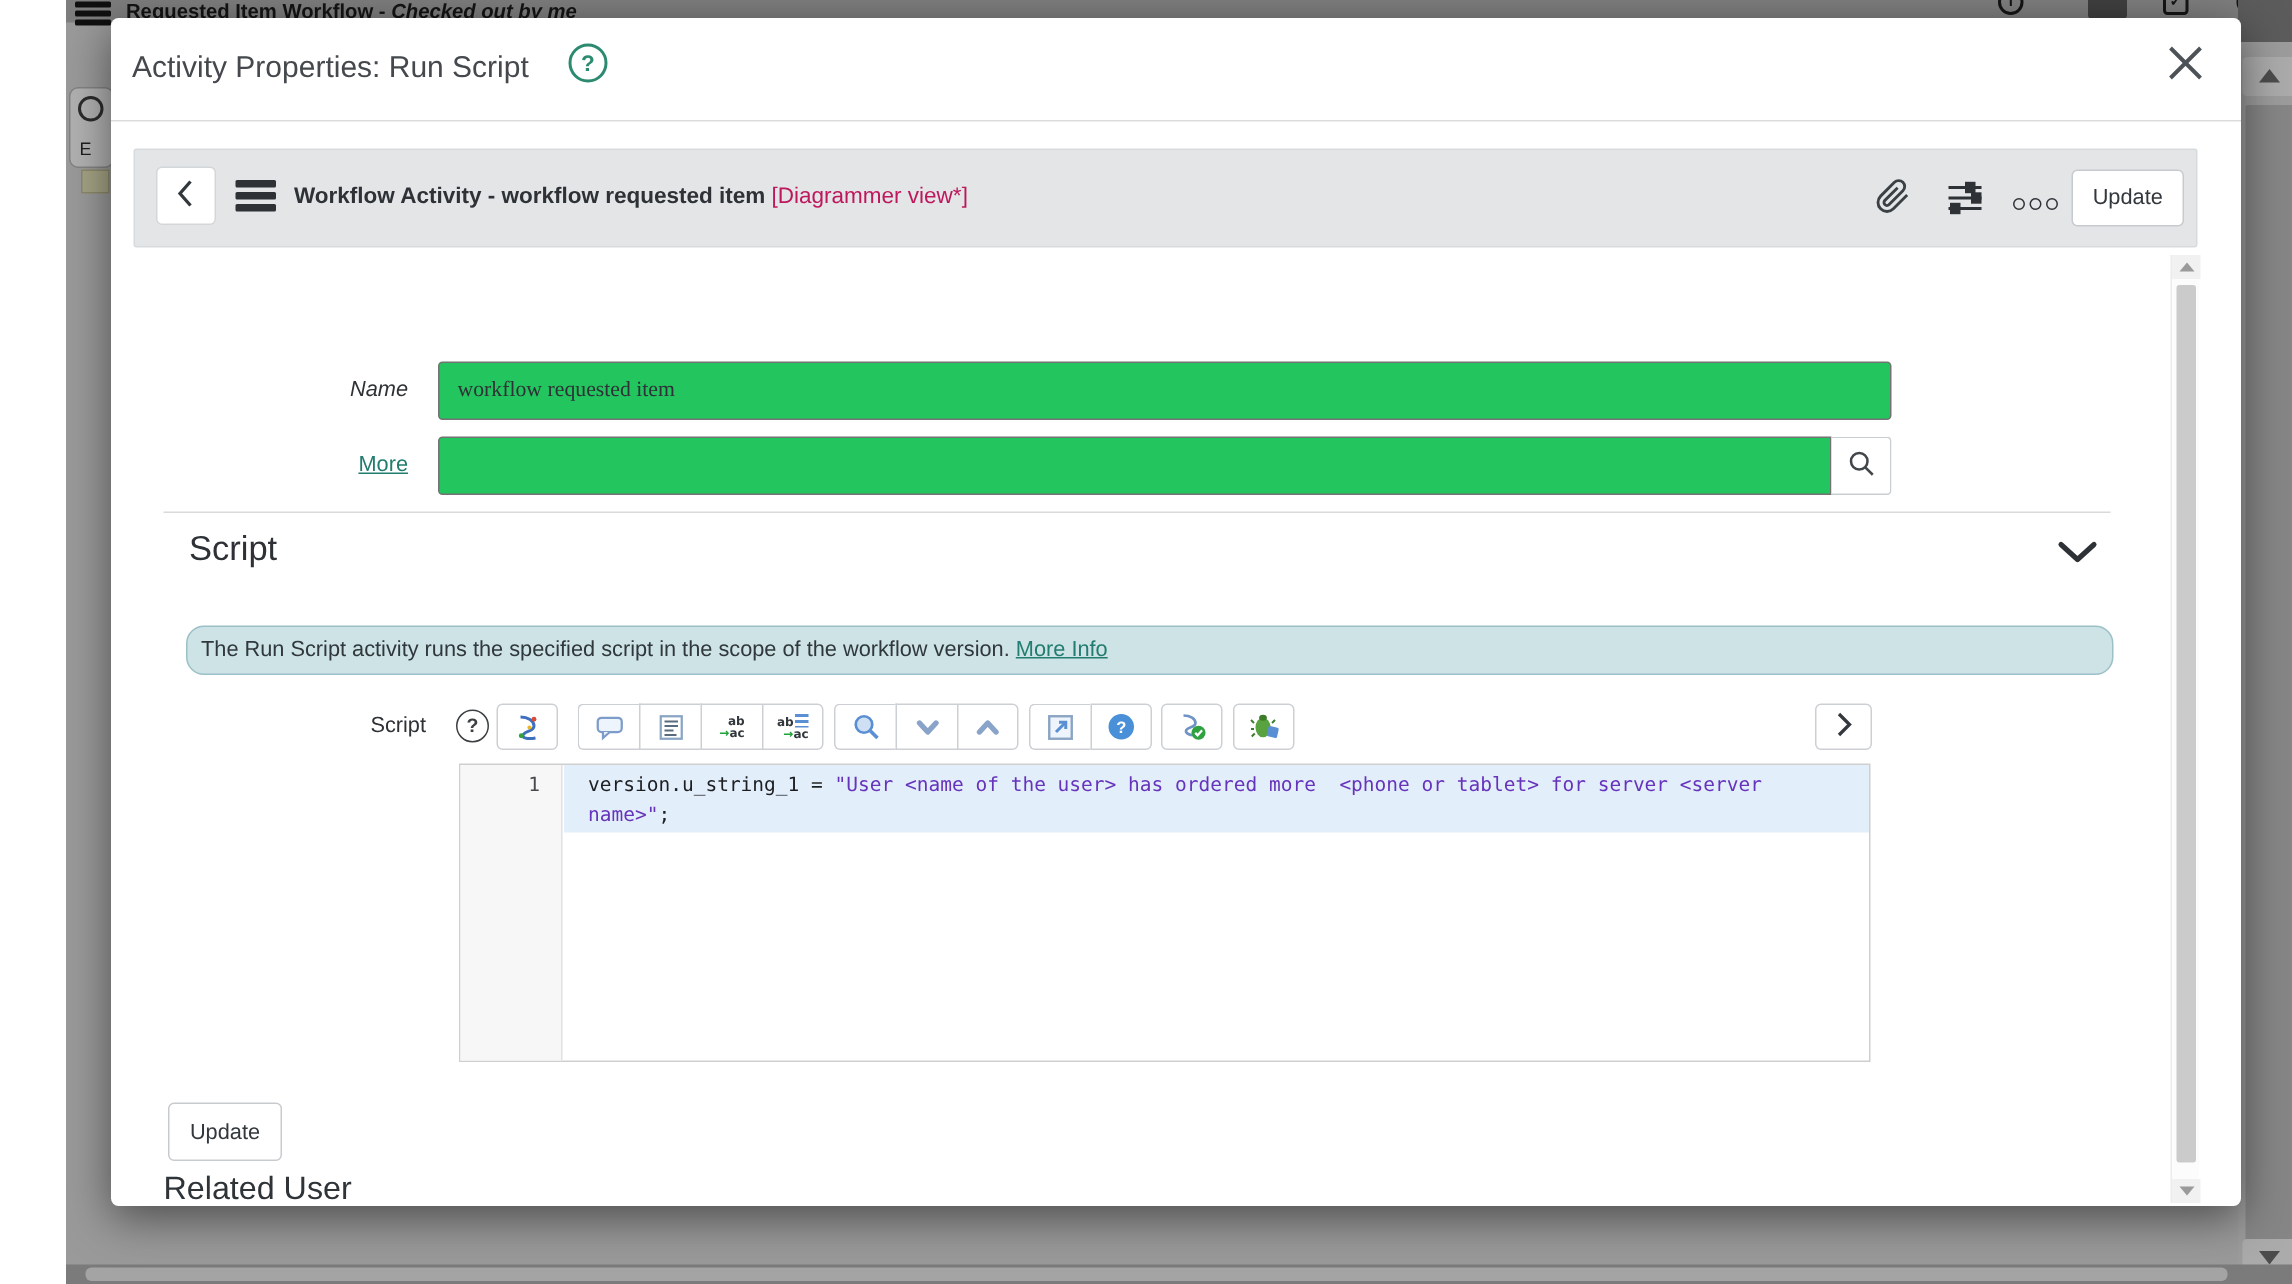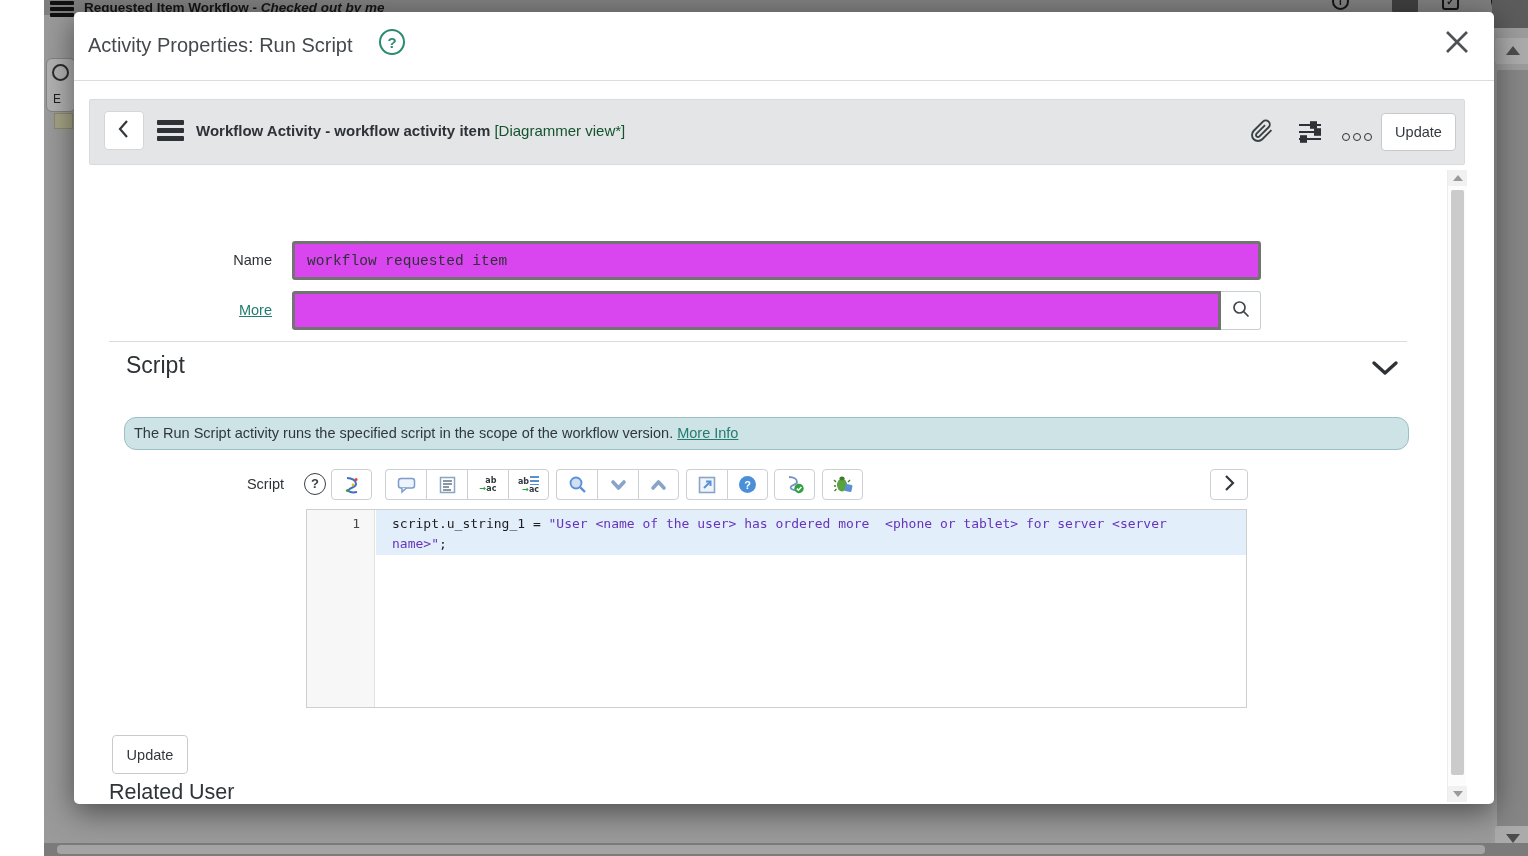--- a/index.html
+++ b/index.html
@@ -61,33 +61,33 @@
 
   
   .f-bar { position:absolute; left:15px; top:87px; width:1376px; height:66px; background:#e3e5e7;
            border:1px solid #d8dbdd; border-radius:2px; }
   .f-back { position:absolute; left:14px; top:11px; width:40px; height:39px; background:#fff; border:1px solid #d4d7da;
             border-radius:4px; cursor:pointer; }
   .f-burger { position:absolute; left:67px; top:20px; width:27px; cursor:pointer; }
   .f-burger i { display:block; height:4.5px; background:#2e3236; margin-bottom:3.5px; border-radius:1px; }
   .f-title { position:absolute; left:106px; top:22px; font-size:15px; color:#2e3236; white-space:nowrap; }
   .f-title b { font-weight:bold; }
-  .f-view { font-weight:normal; color:#14532d; }
+  .f-view { font-weight:normal; color:#be185d; }
   .f-clip { position:absolute; left:1160px; top:19px; cursor:pointer; }
   .f-sliders { position:absolute; left:1207px; top:19px; cursor:pointer; }
   .f-ooo { position:absolute; left:1252px; top:27px; cursor:pointer; }
   .f-ooo i { display:inline-block; width:8px; height:8px; border:1.5px solid #2e3236; border-radius:50%; margin-right:3px; }
   .f-update { position:absolute; left:1291px; top:13px; width:75px; height:38px; background:#fff; border:1px solid #c7cbcf;
               border-radius:4px; font-size:14.5px; color:#33383d; cursor:pointer; font-family:inherit; }
 
   
   .lbl { position:absolute; width:98px; left:100px; text-align:right; font-size:14.5px; color:#2e3236; line-height:39px; }
   .lbl-link { color:#227c6f; text-decoration:underline; cursor:pointer; }
-  .f-input { position:absolute; left:218px; width:969px; height:39px; border:3px solid #737373; border-radius:3px;
-             padding:0 12px; font-size:14.5px; color:#2e3236; font-family:Liberation Mono, monospace; background:#d946ef; }
+  .f-input { position:absolute; left:218px; width:969px; height:39px; border:1px solid #737373; border-radius:3px;
+             padding:0 12px; font-size:14.5px; color:#2e3236; font-family:Liberation Serif, serif; background:#22c55e; }
   .f-input.short { width:929px; border-radius:3px 0 0 3px; }
   .search-btn { position:absolute; left:1147px; top:279px; width:40px; height:39px; background:#fff;
                 border:1px solid #c9ced2; border-left:none; border-radius:0 3px 3px 0; cursor:pointer; }
 
   .divider { position:absolute; left:35px; top:329px; width:1298px; height:1px; background:#dadada; }
   .sec-title { position:absolute; left:52px; top:340px; font-size:23px; color:#2e3236; }
   .sec-chevron { position:absolute; left:1297px; top:348px; cursor:pointer; }
 
   .banner { position:absolute; left:50px; top:405px; width:1285px; height:33px; background:#cde3e6;
             border:1px solid #9cc0c7; border-radius:12px; font-size:14.5px; color:#30383c; line-height:30px; padding-left:9px; }
@@ -198,21 +198,21 @@
         <svg width="24" height="26" viewBox="0 0 24 26">
             <polyline points="15,5 8,13 15,21" fill="none" stroke="#33383d" stroke-width="2.2"></polyline>
           </svg>
       </button>
       <div class="f-burger">
           <i></i>
           <i></i>
           <i></i>
         </div>
       <div class="f-title">
-        <b>Workflow Activity - workflow activity item</b>
+        <b>Workflow Activity - workflow requested item</b>
         <span class="f-view">[Diagrammer view*]</span>
       </div>
       <div class="f-clip">
         <svg width="24" height="24" viewBox="0 0 24 24" fill="none" stroke="#3b4045" stroke-width="1.9">
             <path d="M21.44 11.05l-9.19 9.19a6 6 0 0 1-8.49-8.49l9.19-9.19a4 4 0 0 1 5.66 5.66l-9.2 9.19a2 2 0 0 1-2.83-2.83l8.49-8.48"></path>
           </svg>
       </div>
       <div class="f-sliders">
         <svg width="26" height="26" viewBox="0 0 26 26" stroke="#2e3236" stroke-width="2" fill="#2e3236">
           <line x1="2" y1="6" x2="24" y2="6"></line>
@@ -220,21 +220,21 @@
           <line x1="2" y1="13" x2="24" y2="13"></line>
             <rect x="18" y="10.2" width="5" height="5.6"></rect>
           <line x1="2" y1="20" x2="24" y2="20"></line>
             <rect x="4" y="17.2" width="5" height="5.6"></rect>
         </svg>
       </div>
       <div class="f-ooo"><i></i><i></i><i></i></div>
       <button class="f-update">Update</button>
     </div>
 
-    <div class="lbl" style="top:229px;">Name</div>
+    <div class="lbl" style="top:229px;font-style:italic;">Name</div>
     <input class="f-input" style="top: 229px;" value="workflow requested item">
 
     <div class="lbl" style="top:279px;"><span class="lbl-link">More</span></div>
     <input class="f-input short" style="top: 279px;" value="">
     <button class="search-btn">
       <svg width="22" height="22" viewBox="0 0 22 22" fill="none" stroke="#41464b" stroke-width="1.7">
           <circle cx="9.5" cy="9.5" r="5.5"></circle>
           <line x1="13.7" y1="13.7" x2="18.5" y2="18.5"></line>
         </svg>
     </button>
@@ -345,21 +345,21 @@
           <polyline points="6,4 13,11 6,18" fill="none" stroke="#33383d" stroke-width="2.2"></polyline>
         </svg>
     </button>
 
     <div class="editor">
       <div class="gutter">
         <div class="lineno">1</div>
       </div>
       <div class="codearea">
         <div class="active-line"></div>
-        <div class="code-text"><span>script.u_string_1 = </span><span class="code-str">"User &lt;name of the user&gt; has ordered more  &lt;phone or tablet&gt; for server &lt;server name&gt;"</span><span>;</span></div>
+        <div class="code-text"><span>version.u_string_1 = </span><span class="code-str">"User &lt;name of the user&gt; has ordered more  &lt;phone or tablet&gt; for server &lt;server name&gt;"</span><span>;</span></div>
       </div>
     </div>
 
     <button class="b-update">Update</button>
     <div class="related">Related User</div>
 
     <div class="m-scroll">
       <div class="arrow up">
           <div class="m-tri-up"></div>
         </div>

